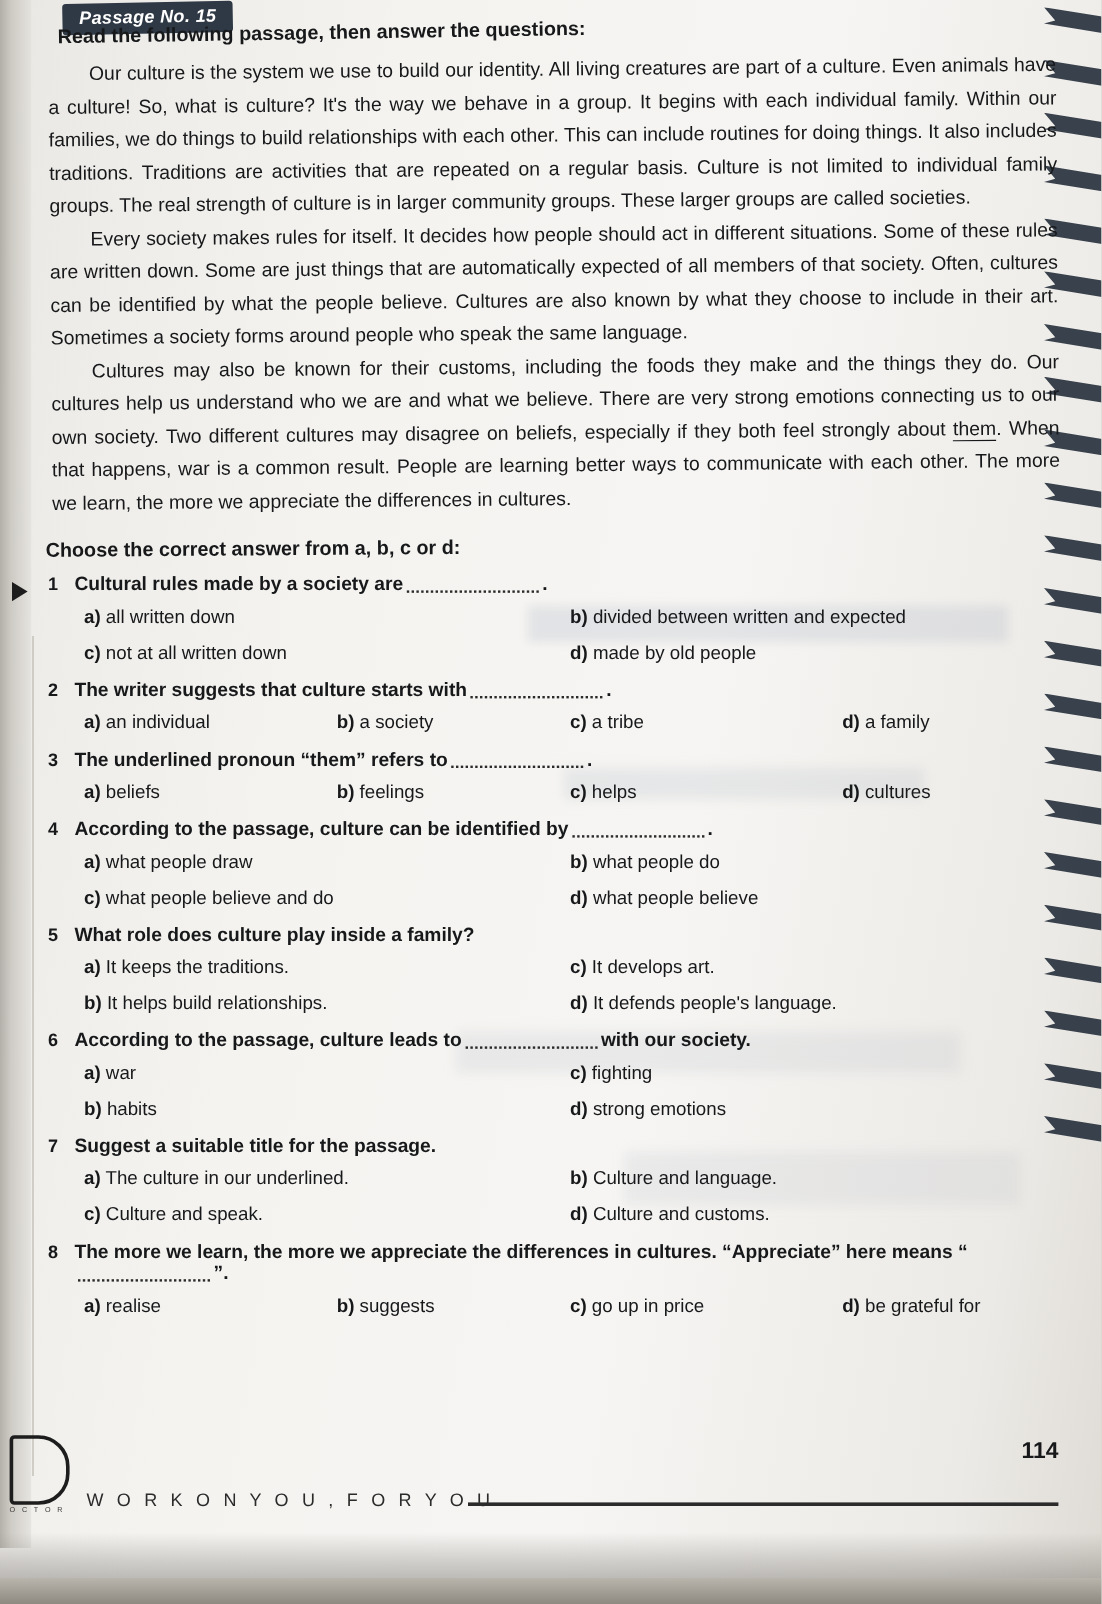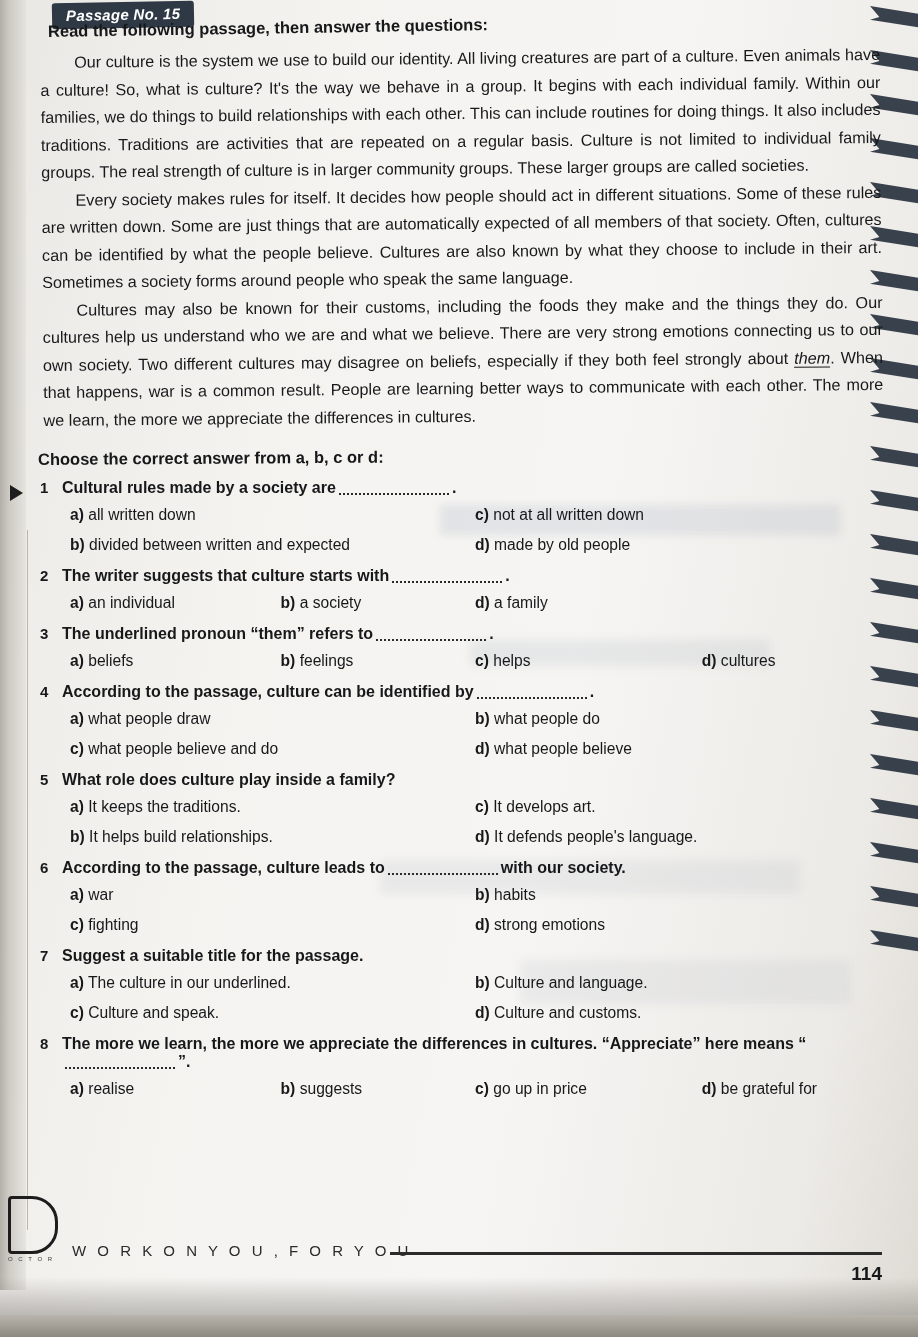--- a/index.html
+++ b/index.html
@@ -101,31 +101,31 @@
   .opts{
     display:flex;flex-wrap:wrap;
     margin-left:30px;margin-top:3px;
   }
   .opt{
     width:50%;
     font-size:15.6px;color:#17181a;
     line-height:30px;
   }
   .opt b{font-weight:bold;}
-  .u{border-bottom:1.6px solid #17181a;font-style:italic;}
+  .u{border-bottom:1.6px solid #17181a;}
   .triangle{
     position:absolute;
     left:-30px;top:6px;
     width:0;height:0;
     border-left:13px solid #1d1d1d;
     border-top:8px solid transparent;
     border-bottom:8px solid transparent;
   }
   .pagenum{
-    position:absolute;right:36px;top:1263px;
+    position:absolute;right:36px;top:1199px;
     font-weight:bold;font-size:19px;color:#17181a;
   }
   .footer{
     position:absolute;left:72px;top:1242px;
     font-size:15px;letter-spacing:3.5px;color:#2b2b2b;
     font-weight:500;
   }
   .footer-rule{
     position:absolute;left:390px;top:1252px;width:492px;height:3px;
     background:#2b2b2b;
@@ -218,34 +218,35 @@
     <div class="qlist">
 
       <div class="q">
         <div class="triangle"></div>
         <div class="qhead">
           <span class="qnum">1</span>
           <span class="qtext"><span>Cultural rules made by a society are</span><span class="dots"></span><span>.</span></span>
         </div>
         <div class="opts">
           <div class="opt"><b>a)</b> <span>all written down</span></div>
+          <div class="opt"><b>b)</b> <span>divided between written and expected</span></div>
           <div class="opt"><b>c)</b> <span>not at all written down</span></div>
-          <div class="opt"><b>b)</b> <span>divided between written and expected</span></div>
           <div class="opt"><b>d)</b> <span>made by old people</span></div>
         </div>
       </div>
 
       <div class="q">
         <div class="qhead">
           <span class="qnum">2</span>
           <span class="qtext"><span>The writer suggests that culture starts with</span><span class="dots"></span><span>.</span></span>
         </div>
         <div class="opts">
           <div class="opt" style="width:26%"><b>a)</b> <span>an individual</span></div>
           <div class="opt" style="width:24%"><b>b)</b> <span>a society</span></div>
+          <div class="opt" style="width:28%"><b>c)</b> <span>a tribe</span></div>
           <div class="opt" style="width:22%"><b>d)</b> <span>a family</span></div>
         </div>
       </div>
 
       <div class="q">
         <div class="qhead">
           <span class="qnum">3</span>
           <span class="qtext"><span>The underlined pronoun “them” refers to</span><span class="dots"></span><span>.</span></span>
         </div>
         <div class="opts">
@@ -282,22 +283,22 @@
         </div>
       </div>
 
       <div class="q">
         <div class="qhead">
           <span class="qnum">6</span>
           <span class="qtext"><span>According to the passage, culture leads to</span><span class="dots"></span><span>with our society.</span></span>
         </div>
         <div class="opts">
           <div class="opt"><b>a)</b> <span>war</span></div>
+          <div class="opt"><b>c)</b> <span>fighting</span></div>
           <div class="opt"><b>b)</b> <span>habits</span></div>
-          <div class="opt"><b>c)</b> <span>fighting</span></div>
           <div class="opt"><b>d)</b> <span>strong emotions</span></div>
         </div>
       </div>
 
       <div class="q">
         <div class="qhead">
           <span class="qnum">7</span>
           <span class="qtext">Suggest a suitable title for the passage.</span>
         </div>
         <div class="opts">

